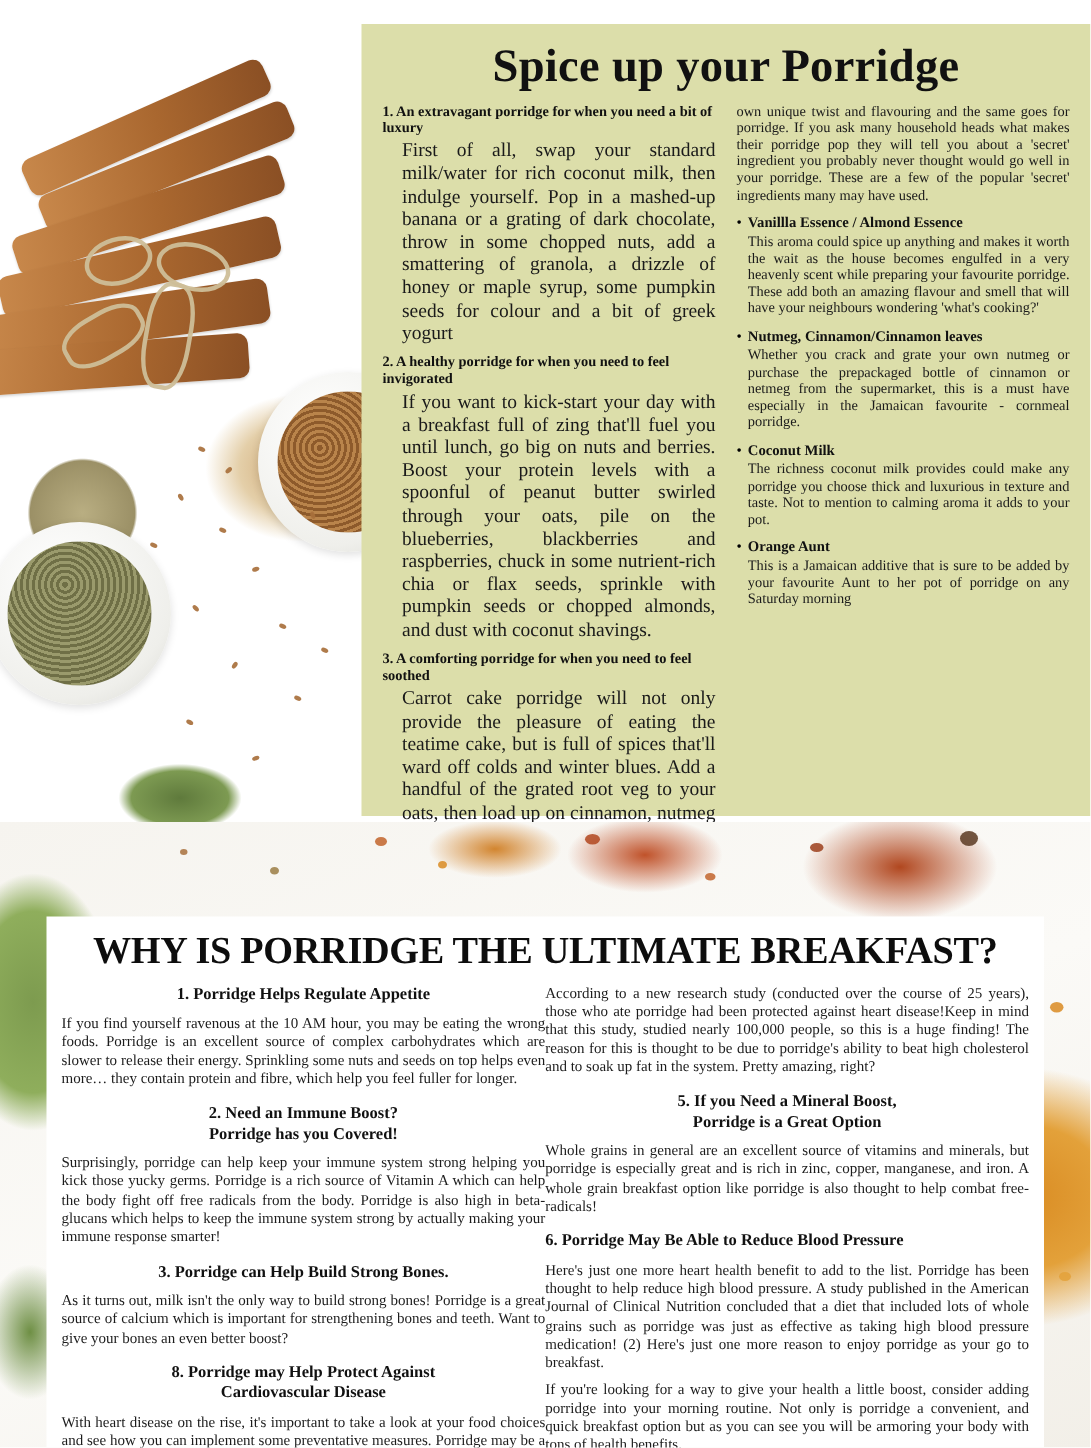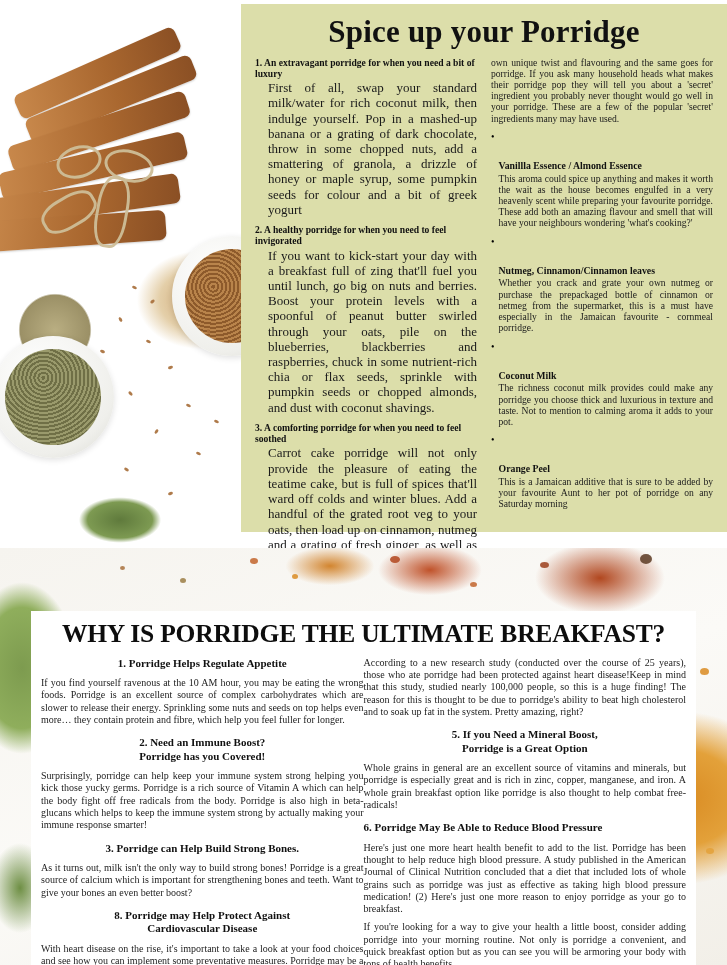--- a/index.html
+++ b/index.html
@@ -5,21 +5,21 @@
   html,body{margin:0;padding:0;}
   body{
     width:727px;height:965px;overflow:hidden;
     background:#ffffff;
     font-family:"Liberation Serif",serif;
     position:relative;
   }
 
   
   #article-top{
-    position:absolute;left:0;top:0;width:727px;height:548px;
+    position:absolute;left:0;top:12px;width:727px;height:548px;
     background:#ffffff;overflow:hidden;
   }
 
   
   .photo-spices{
     position:absolute;left:0;top:0;width:246px;height:548px;
     background:
       radial-gradient(ellipse 60px 34px at 40px 400px, #6f6f3e 0%, #8e9a57 55%, rgba(142,154,87,0) 72%),
       radial-gradient(ellipse 54px 30px at 120px 520px, #5f7a3c 0%, #7d9a52 60%, rgba(125,154,82,0) 76%),
       radial-gradient(ellipse 90px 70px at 200px 300px, #caa06a 0%, #e4cfa9 45%, rgba(240,235,225,0) 70%),
@@ -75,21 +75,21 @@
   .tip-b{
     font-size:13px;line-height:1.17;color:#1a1a1a;
     text-align:justify;margin:0 0 0 13px;
   }
   .para{
     font-size:9.6px;line-height:1.17;color:#1a1a1a;text-align:justify;
     margin:0 0 7px 0;
   }
   .bullet{display:flex;gap:4px;margin-bottom:7px;}
   .bullet .dot{font-size:10px;line-height:1.17;}
-  .bullet .btxt{flex:1;margin-top:29px;}
+  .bullet .btxt{flex:1;}
   .bullet .bh{
     font-weight:bold;font-size:9.8px;line-height:1.2;color:#111;margin-bottom:1px;
   }
   .bullet .bb{
     font-size:9.6px;line-height:1.17;color:#1a1a1a;text-align:justify;
   }
 
   
   #article-bottom{
     position:absolute;left:0;top:548px;width:727px;height:417px;
@@ -228,21 +228,21 @@
           <span class="dot">•</span>
           <span class="btxt">
             <span class="bh" style="display:block">Coconut Milk</span>
             <span class="bb" style="display:block">The richness coconut milk provides could make any porridge you choose thick and luxurious in texture and taste. Not to mention to calming aroma it adds to your pot.</span>
           </span>
         </div>
 
         <div class="bullet">
           <span class="dot">•</span>
           <span class="btxt">
-            <span class="bh" style="display:block">Orange Peel</span>
+            <span class="bh" style="display:block">Orange Aunt</span>
             <span class="bb" style="display:block">This is a Jamaican additive that is sure to be added by your favourite Aunt to her pot of porridge on any Saturday morning</span>
           </span>
         </div>
 
       </div>
     </div>
   </div>
 </div>
 
 <div id="article-bottom">

